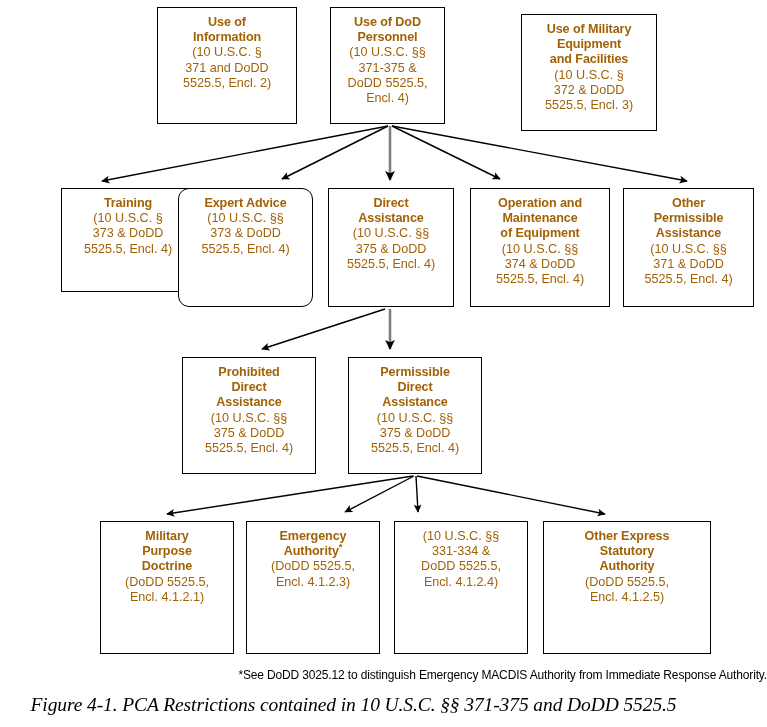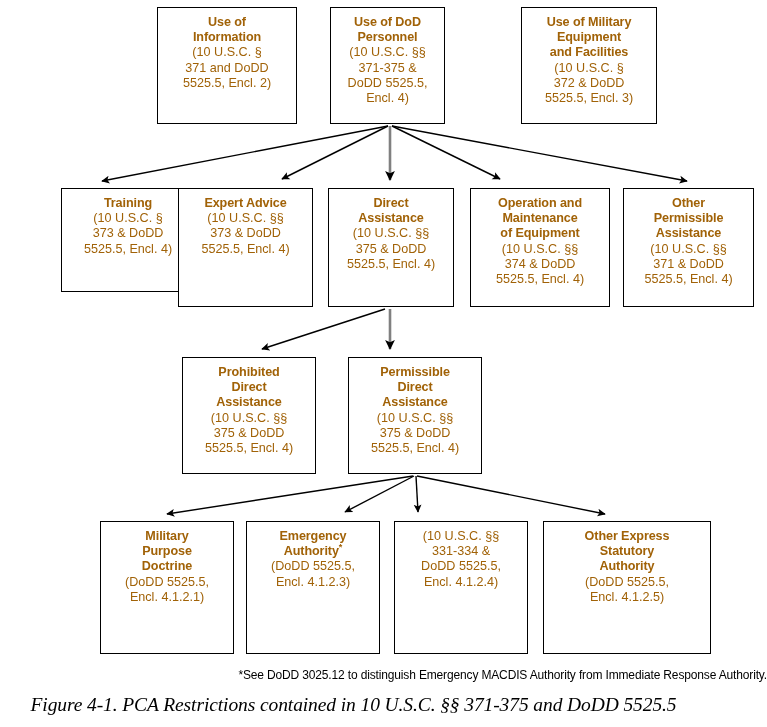--- a/index.html
+++ b/index.html
@@ -112,30 +112,30 @@
   </svg>
 
   <div class="node" style="left: 157px; top: 7px; width: 140px; height: 117px;">
     <span class="title">Use of<br>Information</span>
     <span class="cite">(10 U.S.C. §<br>371 and DoDD<br>5525.5, Encl. 2)</span>
   </div>
   <div class="node" style="left: 330px; top: 7px; width: 115px; height: 117px;">
     <span class="title">Use of DoD<br>Personnel</span>
     <span class="cite">(10 U.S.C. §§<br>371-375 &amp;<br>DoDD 5525.5,<br>Encl. 4)</span>
   </div>
-  <div class="node" style="left: 521px; top: 7px; width: 136px; height: 117px;">
+  <div class="node" style="left: 521px; top: 14px; width: 136px; height: 117px;">
     <span class="title">Use of Military<br>Equipment<br>and Facilities</span>
     <span class="cite">(10 U.S.C. §<br>372 &amp; DoDD<br>5525.5, Encl. 3)</span>
   </div>
 
   <div class="node" style="left: 28px; top: 188px; width: 134px; height: 104px; margin-left: 33px;">
     <span class="title">Training</span>
     <span class="cite">(10 U.S.C. §<br>373 &amp; DoDD<br>5525.5, Encl. 4)</span>
   </div>
-  <div class="node" style="left: 178px; top: 188px; width: 135px; height: 119px;">
+  <div class="node" style="left: 178px; top: 188px; width: 135px; height: 119px; border-radius: 11px;">
     <span class="title">Expert Advice</span>
     <span class="cite">(10 U.S.C. §§<br>373 &amp; DoDD<br>5525.5, Encl. 4)</span>
   </div>
   <div class="node" style="left: 328px; top: 188px; width: 126px; height: 119px;">
     <span class="title">Direct<br>Assistance</span>
     <span class="cite">(10 U.S.C. §§<br>375 &amp; DoDD<br>5525.5, Encl. 4)</span>
   </div>
   <div class="node" style="left: 470px; top: 188px; width: 140px; height: 119px;">
     <span class="title">Operation and<br>Maintenance<br>of Equipment</span>
     <span class="cite">(10 U.S.C. §§<br>374 &amp; DoDD<br>5525.5, Encl. 4)</span>

